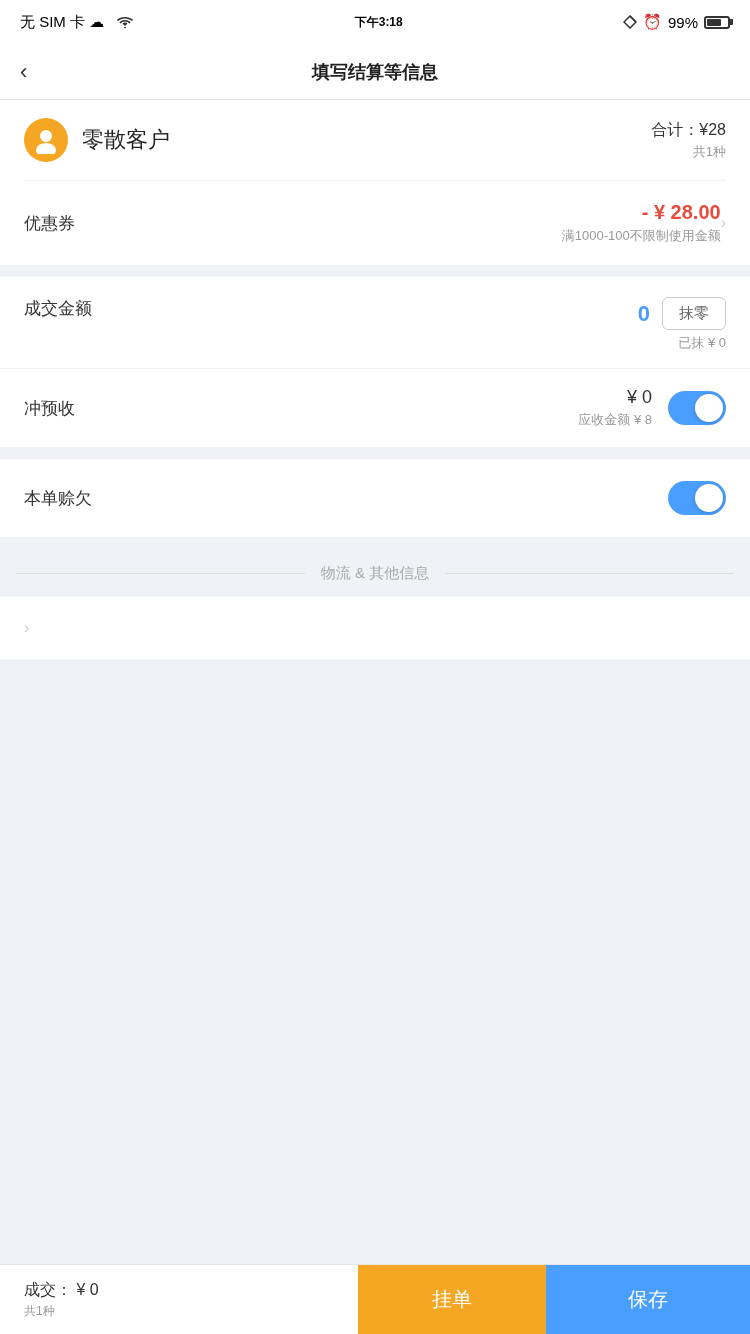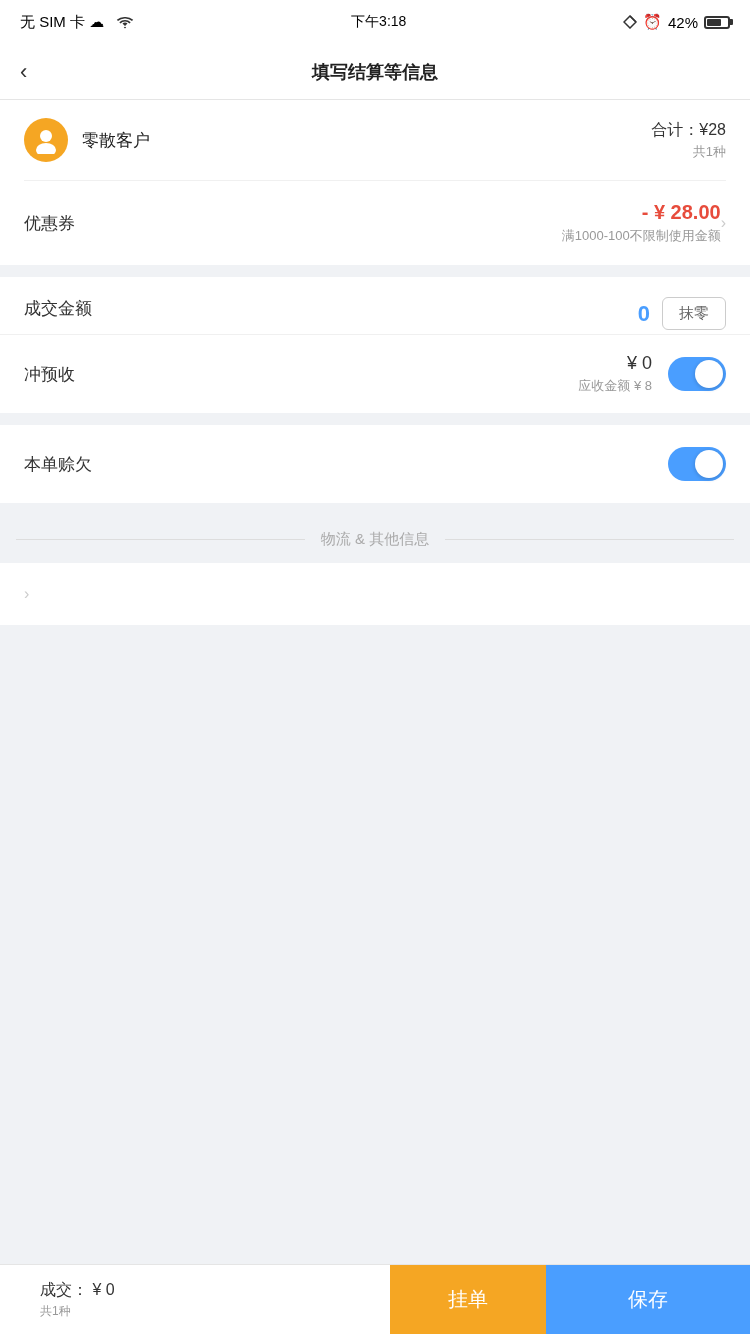--- a/index.html
+++ b/index.html
@@ -18,21 +18,21 @@
       background: #fff;
       height: 44px;
       display: flex;
       align-items: center;
       justify-content: space-between;
       padding: 0 20px;
       font-size: 15px;
       font-weight: 500;
     }
     .status-left { display: flex; align-items: center; gap: 12px; }
-    .status-center { font-size: 14px; font-weight: 400; }
+    .status-center { font-size: 12px; font-weight: 700; }
     .status-right { display: flex; align-items: center; gap: 6px; font-size: 15px; }
     .battery-icon {
       width: 26px; height: 13px; border: 2px solid #333; border-radius: 3px;
       position: relative; display: inline-flex; align-items: center; padding: 1px;
     }
     .battery-icon::after {
       content: ''; position: absolute; right: -5px; top: 50%; transform: translateY(-50%);
       width: 3px; height: 6px; background: #333; border-radius: 0 1px 1px 0;
     }
     .battery-fill { background: #333; height: 100%; width: 69%; border-radius: 1px; }
@@ -74,21 +74,21 @@
       padding: 18px 0;
       border-bottom: 1px solid #f0f0f0;
     }
     .customer-left { display: flex; align-items: center; gap: 14px; }
     .customer-avatar {
       width: 44px; height: 44px; border-radius: 50%;
       background: #f5a623;
       display: flex; align-items: center; justify-content: center;
       font-size: 22px; color: white;
     }
-    .customer-name { font-size: 17px; color: #222; font-weight: 500; }
+    .customer-name { font-size: 22px; color: #222; font-weight: 500; }
     .customer-right { text-align: right; }
     .customer-total { font-size: 16px; color: #333; }
     .customer-count { font-size: 13px; color: #999; margin-top: 2px; }
 
     
     .coupon-row {
       display: flex;
       align-items: center;
       justify-content: space-between;
       padding: 20px 0;
@@ -198,31 +198,30 @@
     .bottom-bar {
       position: fixed;
       bottom: 0;
       left: 0;
       width: 750px;
       height: 70px;
       background: #fff;
       display: flex;
       align-items: center;
       border-top: 1px solid #e5e5e5;
-      padding-left: 16px;
     }
     .bottom-info {
       flex: 1;
       padding: 0 24px;
     }
     .bottom-deal { font-size: 16px; color: #333; }
     .bottom-count { font-size: 12px; color: #999; margin-top: 2px; }
     .bottom-actions { display: flex; height: 100%; }
     .btn-hang {
-      width: 156px;
+      width: 188px;
       height: 100%;
       background: #f5a623;
       display: flex; align-items: center; justify-content: center;
       font-size: 20px; color: white; font-weight: 500;
       cursor: pointer;
     }
     .btn-save {
       width: 204px;
       height: 100%;
       background: #4a9eff;
@@ -244,21 +243,21 @@
       <path d="M2 6A9.9 9.9 0 0 1 9 3.5 9.9 9.9 0 0 1 16 6l1.2-1.2A11.6 11.6 0 0 0 9 2 11.6 11.6 0 0 0 .8 4.8L2 6z" fill="#333"></path>
     </svg>
   </div>
   <div class="status-center">下午3:18</div>
   <div class="status-right">
     <svg width="14" height="14" viewBox="0 0 14 14">
       <path d="M7 1L13 7 7 13 1 7Z" fill="none" stroke="#333" stroke-width="1.5"></path>
       <path d="M7 1L13 7" stroke="#333" stroke-width="1.5"></path>
     </svg>
     <span>⏰</span>
-    <span>42%</span>
+    <span>99%</span>
     <div class="battery-icon">
       <div class="battery-fill"></div>
     </div>
   </div>
 </div>
 
 <div class="nav-bar">
   <span class="nav-back">‹</span>
   <span class="nav-title">填写结算等信息</span>
 </div>
@@ -297,20 +296,21 @@
 <div class="section-divider"></div>
 
 <div class="card-section">
   <div class="deal-row">
     <span class="row-label">成交金额</span>
     <div class="deal-right">
       <span class="deal-amount">0</span>
       <button class="round-off-btn">抹零</button>
     </div>
   </div>
+  <div class="deal-sub">已抹  ¥ 0</div>
 </div>
 
 <div class="card-section" style="border-top: 1px solid #f0f0f0;">
   <div class="pre-receipt-row">
     <span class="row-label">冲预收</span>
     <div style="display:flex; align-items:center; gap:16px;">
       <div class="pre-receipt-right">
         <div class="pre-receipt-amount">¥ 0</div>
         <div class="pre-receipt-sub">应收金额 ¥ 8</div>
       </div>

